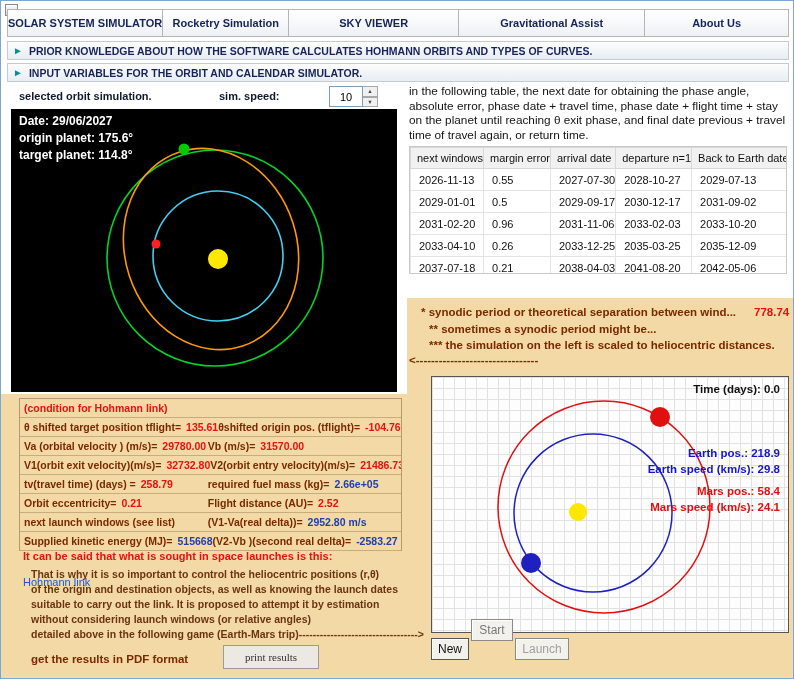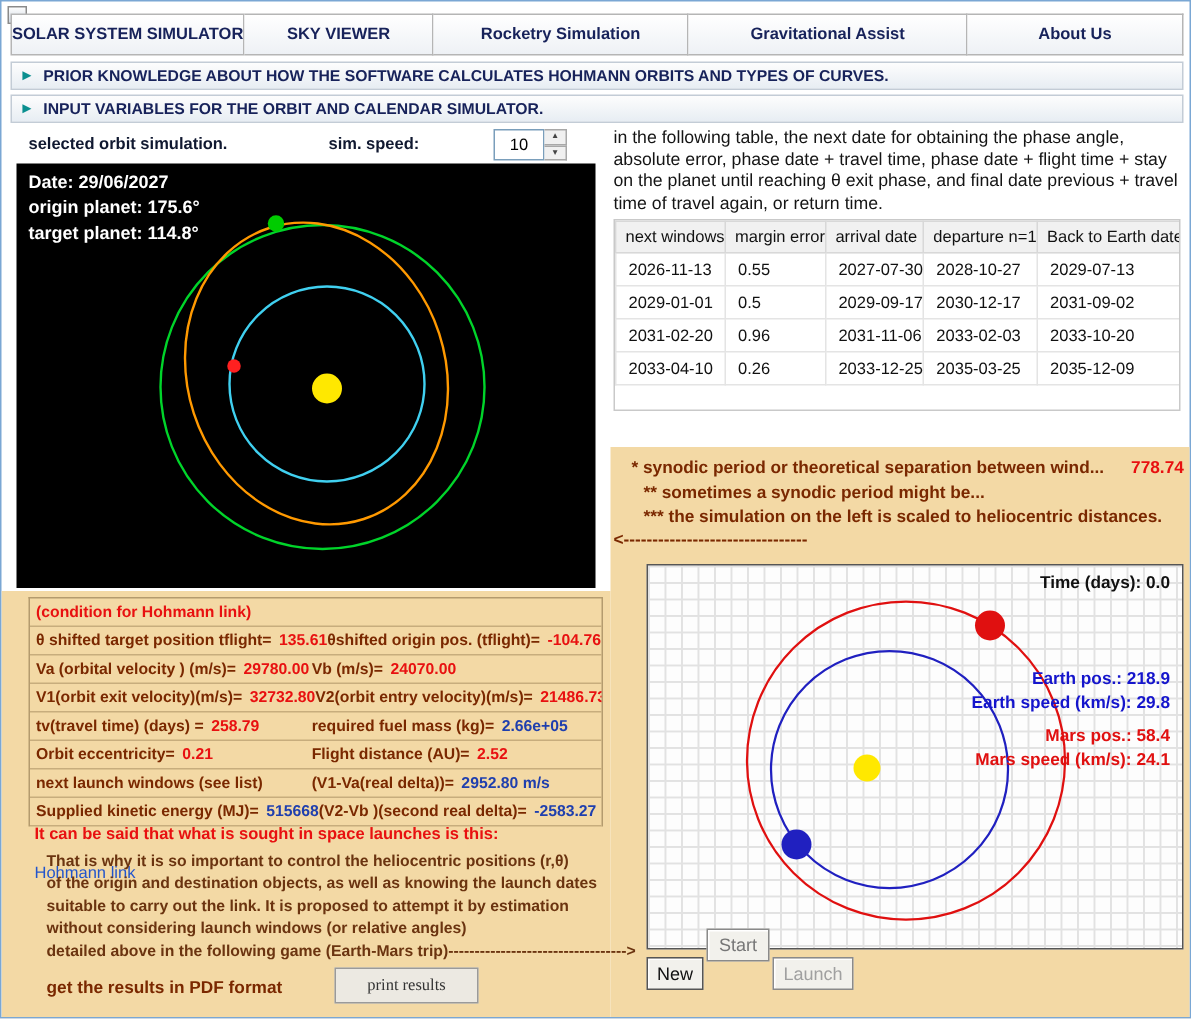--- a/index.html
+++ b/index.html
@@ -87,22 +87,22 @@
 </style>
 </head>
 <body>
 
 <div class="app">
 
   <div class="app-icon"></div>
 
   <div class="tabbar">
       <div class="tab">SOLAR SYSTEM SIMULATOR</div>
+      <div class="tab">Rocketry Simulation</div>
       <div class="tab">SKY VIEWER</div>
-      <div class="tab">Rocketry Simulation</div>
       <div class="tab">Gravitational Assist</div>
       <div class="tab">About Us</div>
     </div>
 
   <div class="secbar" style="top:40px;">
     <span class="arr">►</span>
     <span>PRIOR KNOWLEDGE ABOUT HOW THE SOFTWARE CALCULATES HOHMANN ORBITS AND TYPES OF CURVES.</span>
   </div>
   <div class="secbar" style="top:62px;">
     <span class="arr">►</span>
@@ -168,20 +168,27 @@
             <td>2033-02-03</td>
             <td>2033-10-20</td>
           </tr>
           <tr>
             <td>2033-04-10</td>
             <td>0.26</td>
             <td>2033-12-25</td>
             <td>2035-03-25</td>
             <td>2035-12-09</td>
           </tr>
+          <tr>
+            <td>2037-07-18</td>
+            <td>0.21</td>
+            <td>2038-04-03</td>
+            <td>2041-08-20</td>
+            <td>2042-05-06</td>
+          </tr>
         </tbody>
     </table>
   </div>
 
   <div class="wheatL"></div>
   <div class="wheatR"></div>
 
   <div class="note" style="left:420px;top:305px;">
     <span>* synodic period or theoretical separation between wind...</span><span class="val">778.74</span>
   </div>
@@ -205,21 +212,21 @@
           <span class="c-red">-104.76</span>
         </span>
       </div>
       <div class="rrow">
         <span class="rgroup left">
           <span class="c-lab">Va (orbital  velocity ) (m/s)=</span>
           <span class="c-red">29780.00</span>
         </span>
         <span class="rgroup right">
           <span class="c-lab">Vb (m/s)=</span>
-          <span class="c-red">24070.00</span>
+          <span class="c-red">31570.00</span>
         </span>
       </div>
       <div class="rrow">
         <span class="rgroup left">
           <span class="c-lab">V1(orbit exit velocity)(m/s)=</span>
           <span class="c-red">32732.80</span>
         </span>
         <span class="rgroup right">
           <span class="c-lab">V2(orbit entry velocity)(m/s)=</span>
           <span class="c-red">21486.73</span>

